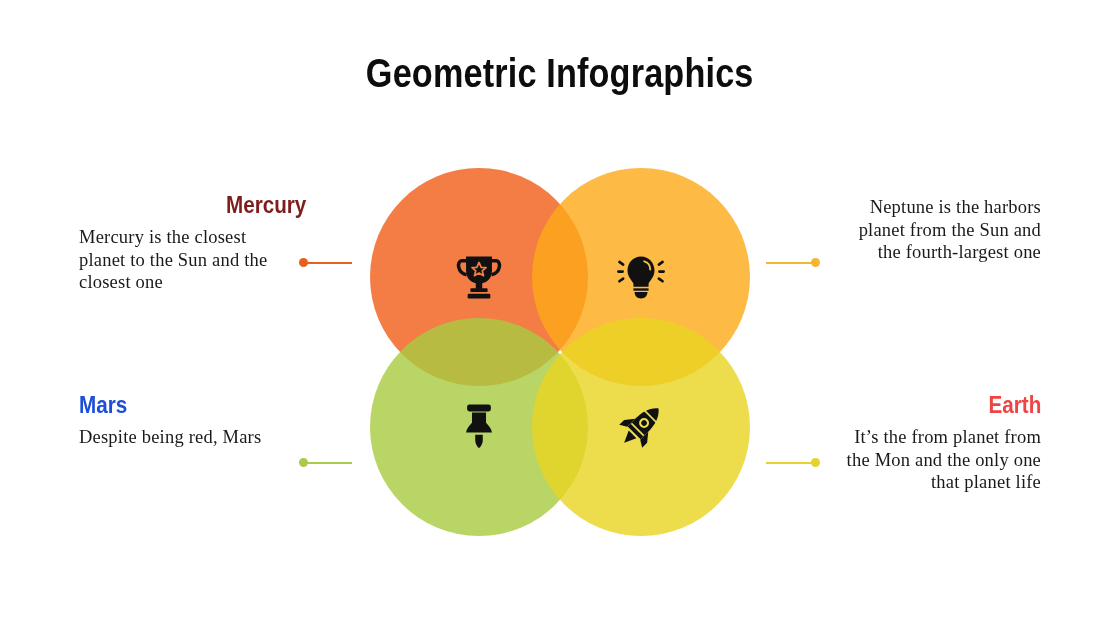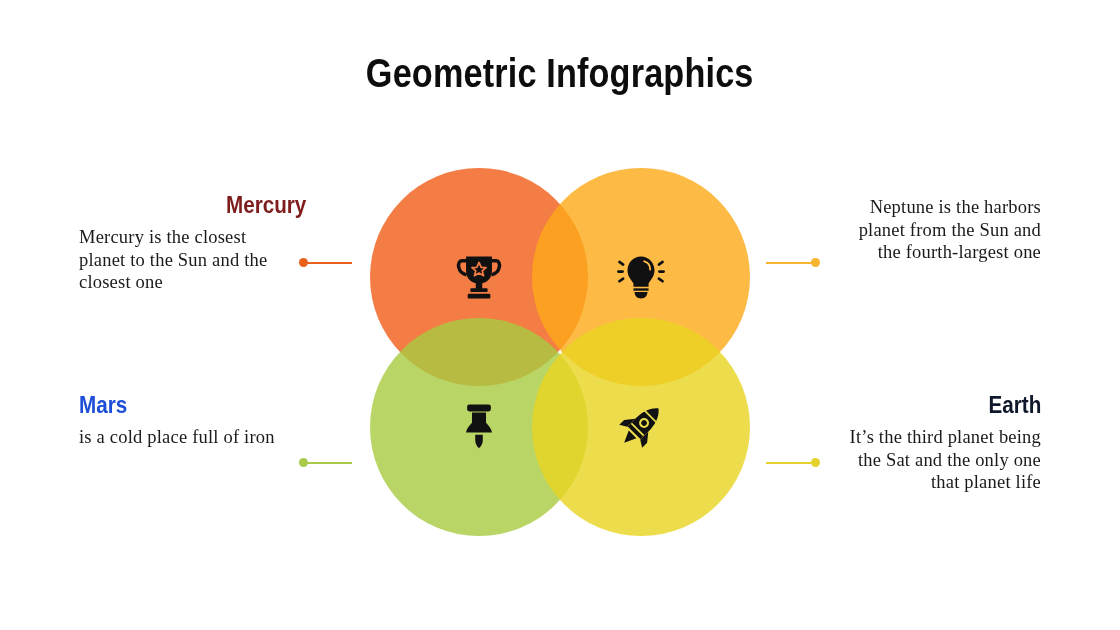--- a/index.html
+++ b/index.html
@@ -58,37 +58,37 @@
   <div class="body-lines">
     <span class="body-line">Mercury is the closest</span>
     <span class="body-line">planet to the Sun and the</span>
     <span class="body-line">closest one</span>
   </div>
 </div>
 
 <div class="block left" style="top:390px;">
   <div class="heading" style="color: #1d4ed8;"><span>Mars</span></div>
   <div class="body-lines">
-    <span class="body-line">is a cold place full of iron</span>
+    <span class="body-line">Despite being red, Mars</span>
   </div>
 </div>
 
 <div class="block right" style="top:190px;">
   <div class="body-lines">
     <span class="body-line">Neptune is the harbors</span>
     <span class="body-line">planet from the Sun and</span>
     <span class="body-line">the fourth-largest one</span>
   </div>
 </div>
 
 <div class="block right" style="top:390px;">
-  <div class="heading" style="color: #0f172a;"><span>Earth</span></div>
+  <div class="heading" style="color: #ef4444;"><span>Earth</span></div>
   <div class="body-lines">
-    <span class="body-line">It’s the third planet being</span>
-    <span class="body-line">the Sat and the only one</span>
+    <span class="body-line">It’s the from planet from</span>
+    <span class="body-line">the Mon and the only one</span>
     <span class="body-line">that planet life</span>
   </div>
 </div>
 
 <div class="connector-line" style="left: 304px; top: 262px; width: 48px; background: rgb(232, 96, 28);"></div>
 <div class="connector-dot" style="left: 299px; top: 258px; background: rgb(232, 96, 28);"></div>
 
 <div class="connector-line" style="left: 304px; top: 462px; width: 48px; background: rgb(169, 202, 75);"></div>
 <div class="connector-dot" style="left: 299px; top: 458px; background: rgb(169, 202, 75);"></div>
 

